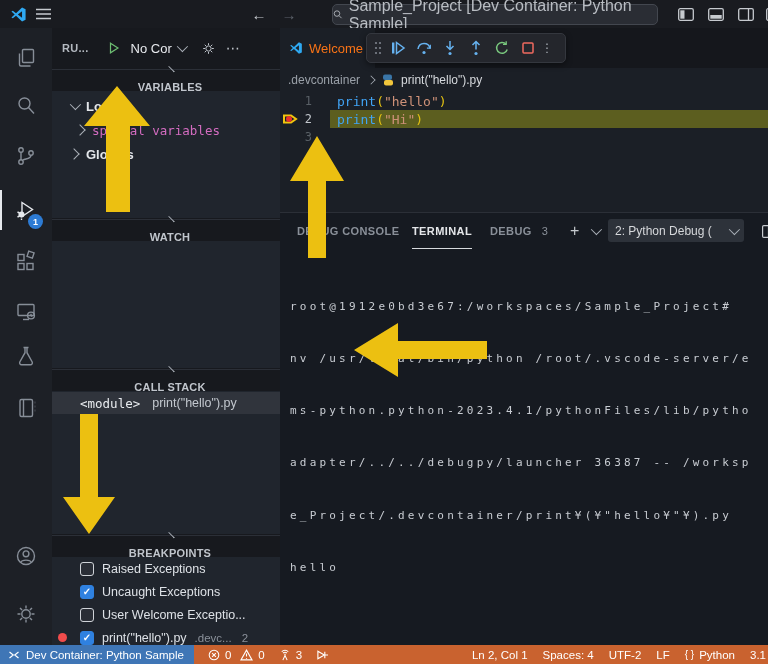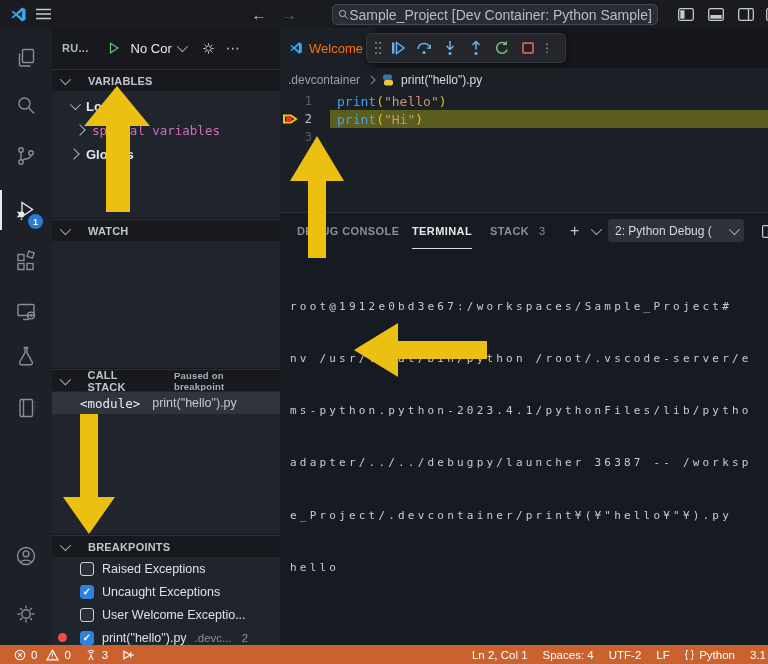--- a/index.html
+++ b/index.html
@@ -5,41 +5,41 @@
   html,body{margin:0;padding:0;background:#000;}
   .screen{position:relative;width:768px;height:664px;background:#1b1f26;overflow:hidden;
           font-family:"Liberation Sans",sans-serif;color:#cfd3d9;font-size:13px;}
   .abs{position:absolute;}
   svg{display:block;}
 
   
   .titlebar{left:0;top:0;width:768px;height:28px;background:#191b20;}
   .tb-item{position:absolute;top:0;height:28px;display:flex;align-items:center;justify-content:center;}
   .searchbox{left:332px;top:4px;width:324px;height:19px;background:#2a2d34;border:1px solid #43474f;
-             border-radius:5px;display:flex;align-items:center;justify-content:center;
-             color:#b9bdc3;font-size:14px;position:absolute;}
+             border-radius:5px;display:flex;align-items:center;justify-content:center;gap:6px;
+             color:#b9bdc3;font-size:16px;position:absolute;}
   .nav-arrow{font-size:15px;color:#c6cacf;}
   .nav-arrow.dim{color:#5d636b;}
 
   
   .activitybar{left:0;top:28px;width:52px;height:617px;background:#1d2026;border-right:1px solid #2a2d34;}
   .act-icon{position:absolute;left:14px;width:24px;height:24px;}
   .act-icon svg{stroke:#878e98;fill:none;stroke-width:1.4;}
   .act-icon.active svg{stroke:#e6e9ed;}
   .act-indicator{position:absolute;left:0;width:2px;height:40px;background:#e6e9ed;}
   .badge{position:absolute;width:15px;height:15px;border-radius:50%;background:#2d7bd4;color:#fff;
          font-size:9px;display:flex;align-items:center;justify-content:center;font-weight:bold;}
 
   
   .sidebar{left:52px;top:28px;width:228px;height:617px;background:#17191e;overflow:hidden;}
   .sb-head{left:0;top:0;width:228px;height:40px;display:flex;align-items:center;gap:10px;padding-left:10px;box-sizing:border-box;}
   .sb-title{font-size:11px;font-weight:bold;color:#b4b9c0;letter-spacing:.3px;}
-  .sec-head{position:absolute;left:0;width:228px;height:22px;display:flex;align-items:center;gap:20px;
+  .sec-head{position:absolute;left:0;width:228px;height:22px;display:flex;align-items:center;gap:10px;
             padding-left:8px;box-sizing:border-box;border-top:1px solid #2b2f37;background:#17191e;
-            font-size:11px;font-weight:bold;color:#c0c5cc;letter-spacing:.2px;}
+            font-size:11px;font-weight:bold;color:#c0c5cc;letter-spacing:.2px;flex-direction:column;}
   .sec-body{position:absolute;left:0;width:228px;background:#20252d;}
   .chev{width:7px;height:7px;border-right:1.4px solid #aab0b8;border-bottom:1.4px solid #aab0b8;
         display:inline-block;transform:rotate(45deg) translateY(-2px);}
   .chev.right{transform:rotate(-45deg);}
   .var-row{position:absolute;left:0;width:228px;height:24px;display:flex;align-items:center;font-size:13px;color:#e3e6ea;}
   .scope{font-weight:bold;}
   .pink{color:#d36cc0;font-family:"DejaVu Sans Mono",monospace;font-size:12.5px;}
   .cs-status{margin-left:auto;margin-right:10px;font-size:9.5px;font-weight:bold;color:#a6adb6;}
   .cs-row{position:absolute;left:0;top:23px;width:228px;height:22px;background:#30343c;display:flex;
           align-items:center;padding-left:28px;box-sizing:border-box;gap:12px;}
@@ -390,21 +390,21 @@
     </div>
 
     <div class="panel">
       <div class="ptab" style="left:17px;">
         <span>DEBUG CONSOLE</span>
       </div>
       <div class="ptab active" style="left:132px;">
         <span>TERMINAL</span>
       </div>
       <div class="ptab" style="left:210px;">
-        <span>STACK</span>
+        <span>DEBUG</span>
         <span class="ptab-badge">3</span>
       </div>
       <div class="ptab" style="left:290px;color:#c6cacf;font-size:16px;font-weight:normal;">+</div>
       <span class="chev" style="position:absolute;left:311px;top:14px;"></span>
       <div class="term-select">
         <span>2: Python Debug (</span>
         <span class="chev" style="flex:0 0 auto;"></span>
       </div>
       <svg style="position:absolute;left:482px;top:12px;" width="13" height="13" viewBox="0 0 13 13">
           <rect x=".6" y=".6" width="11.8" height="11.8" rx="1.2" stroke="#c6cacf" fill="none" stroke-width="1.2"></rect>
@@ -416,20 +416,26 @@
         <div>nv /usr/local/bin/python /root/.vscode-server/e</div>
         <div>ms-python.python-2023.4.1/pythonFiles/lib/pytho</div>
         <div>adapter/../../debugpy/launcher 36387 -- /worksp</div>
         <div>e_Project/.devcontainer/print¥(¥"hello¥"¥).py</div>
         <div>hello</div>
       </div>
     </div>
   </div>
 
   <div class="abs statusbar">
+    <div class="sb-remote">
+      <svg width="12" height="12" viewBox="0 0 16 16">
+          <path d="M2 4l5 4-5 4M14 4 9 8l5 4" stroke="#fff" fill="none" stroke-width="1.6"></path>
+        </svg>
+      <span>Dev Container: Python Sample</span>
+    </div>
     <div class="sb-group">
       <span class="sb-ic">
           <svg width="12" height="12" viewBox="0 0 14 14">
             <circle cx="7" cy="7" r="5.6"></circle>
             <path d="M4.8 4.8l4.4 4.4M9.2 4.8 4.8 9.2"></path>
           </svg>
         </span>
       <span>0</span>
       <span class="sb-ic" style="margin-left:4px;">
           <svg width="13" height="12" viewBox="0 0 14 13">

